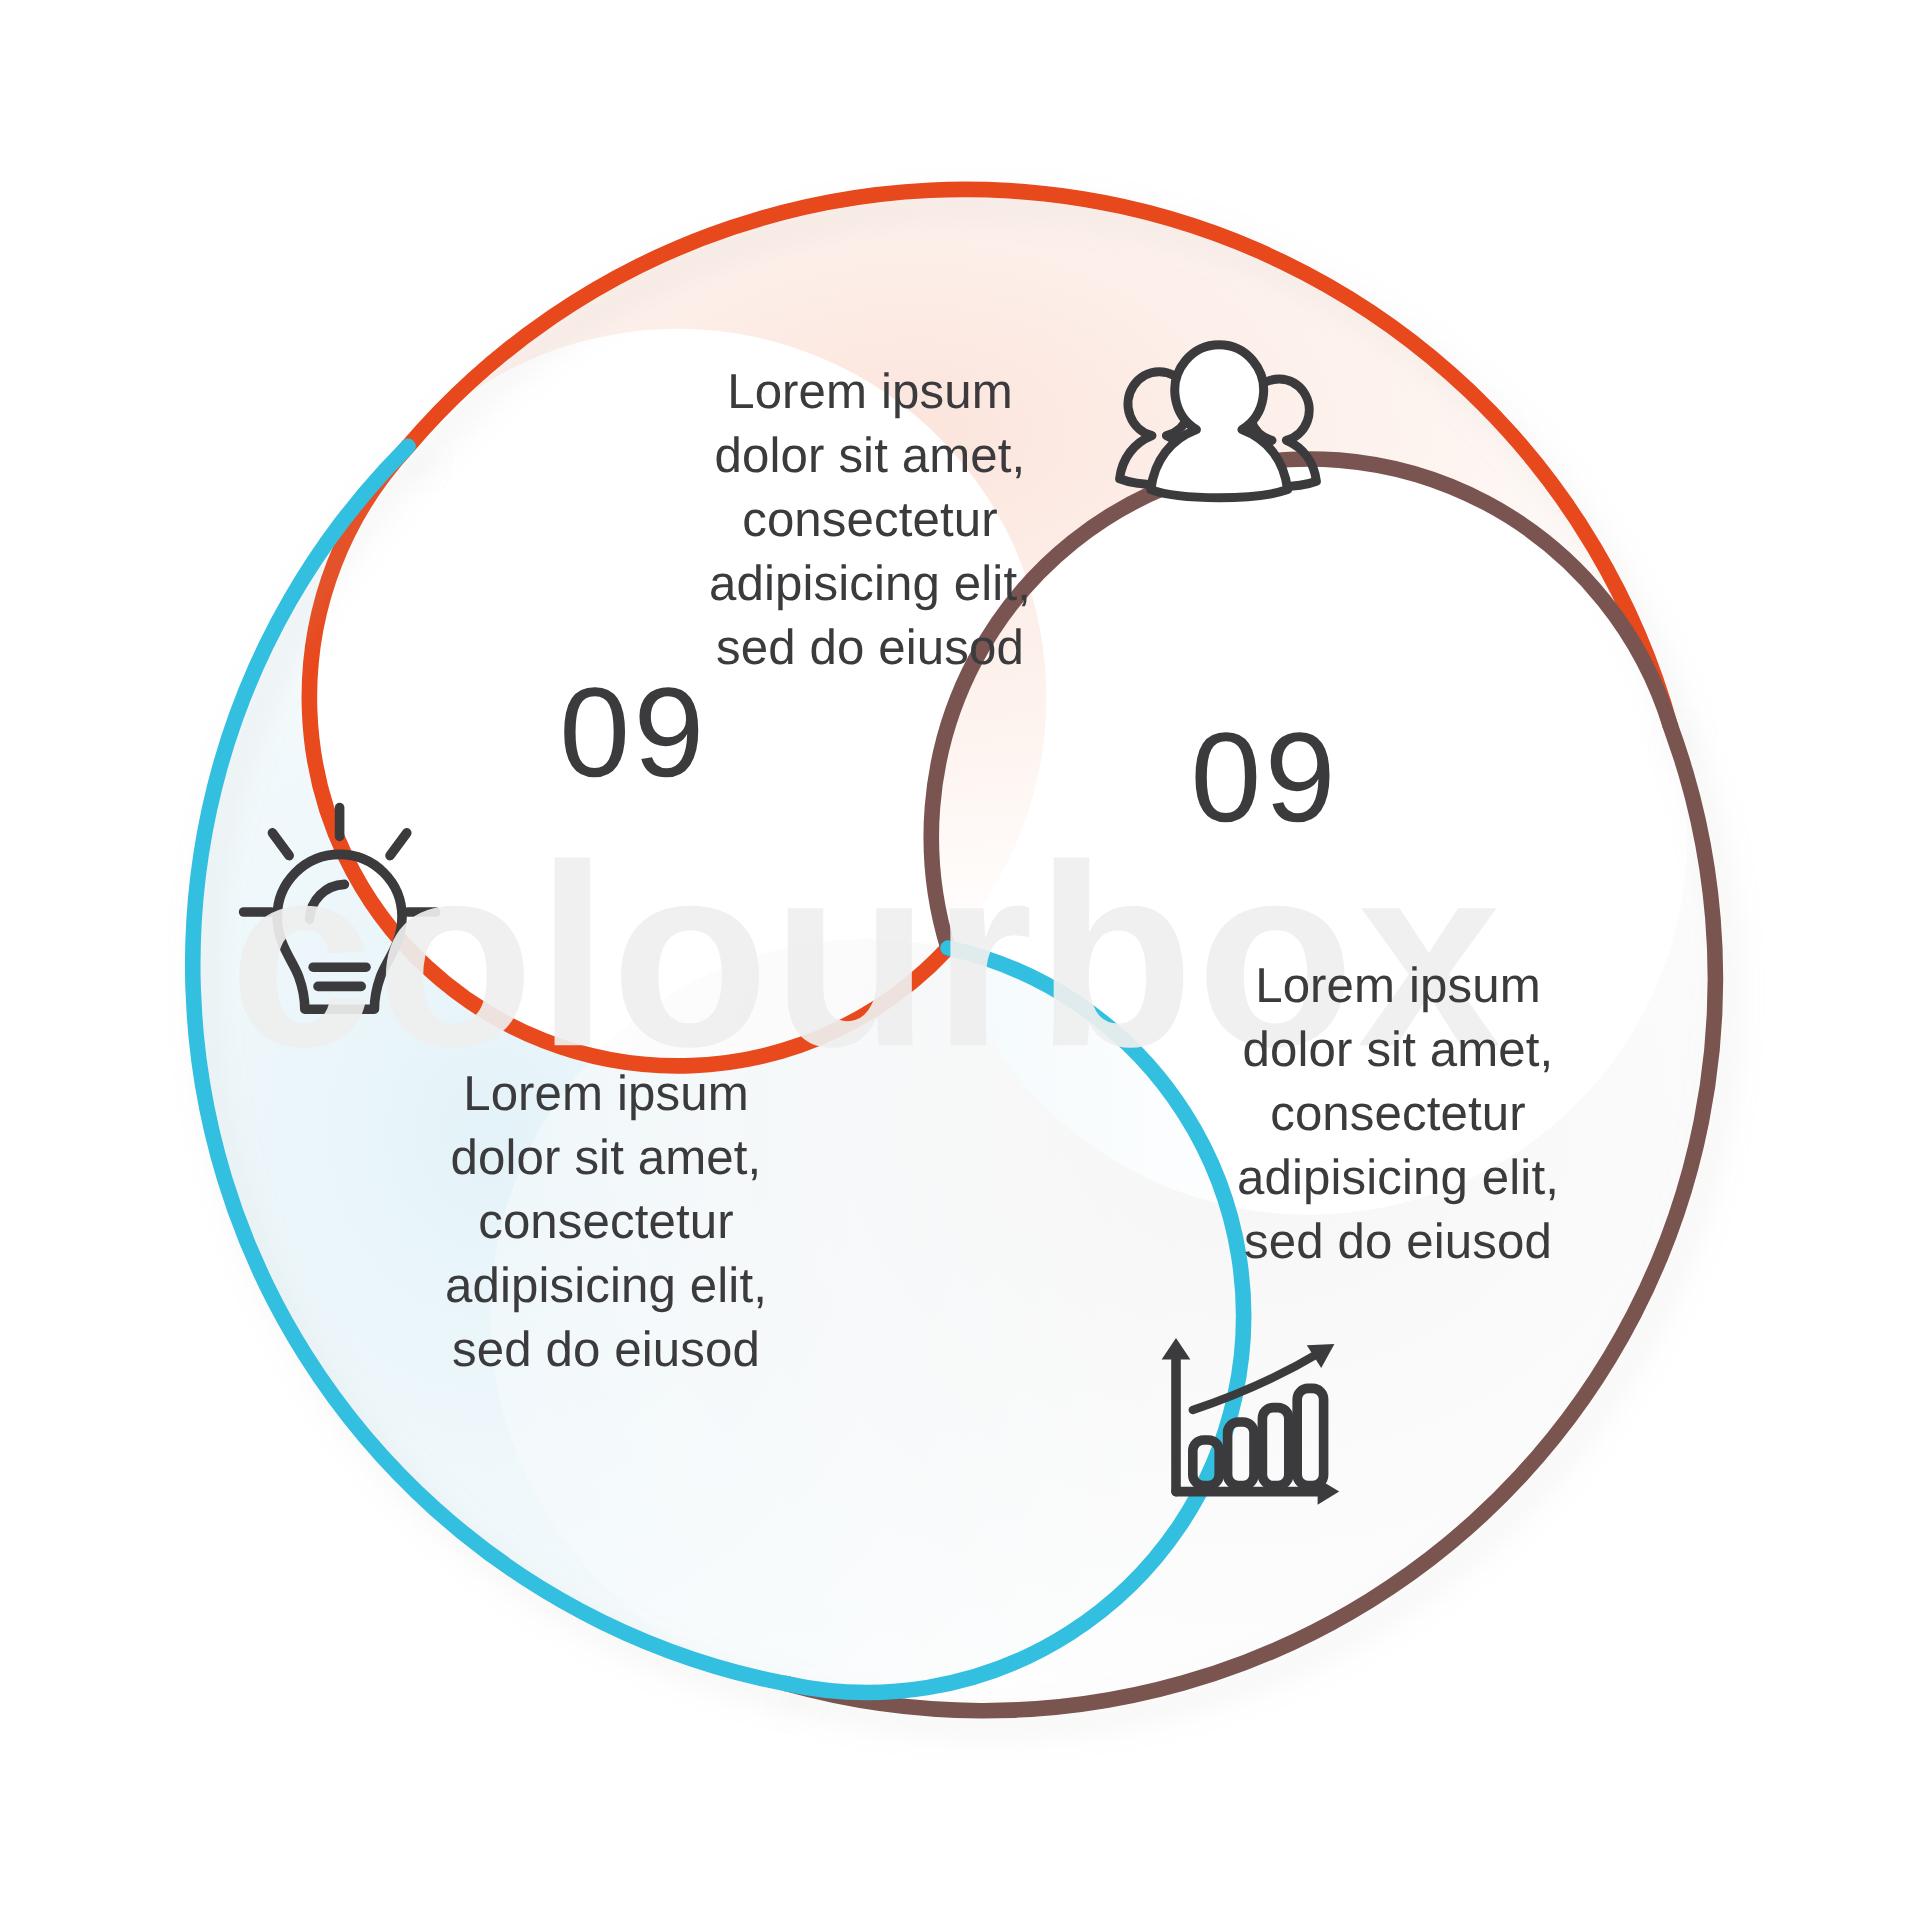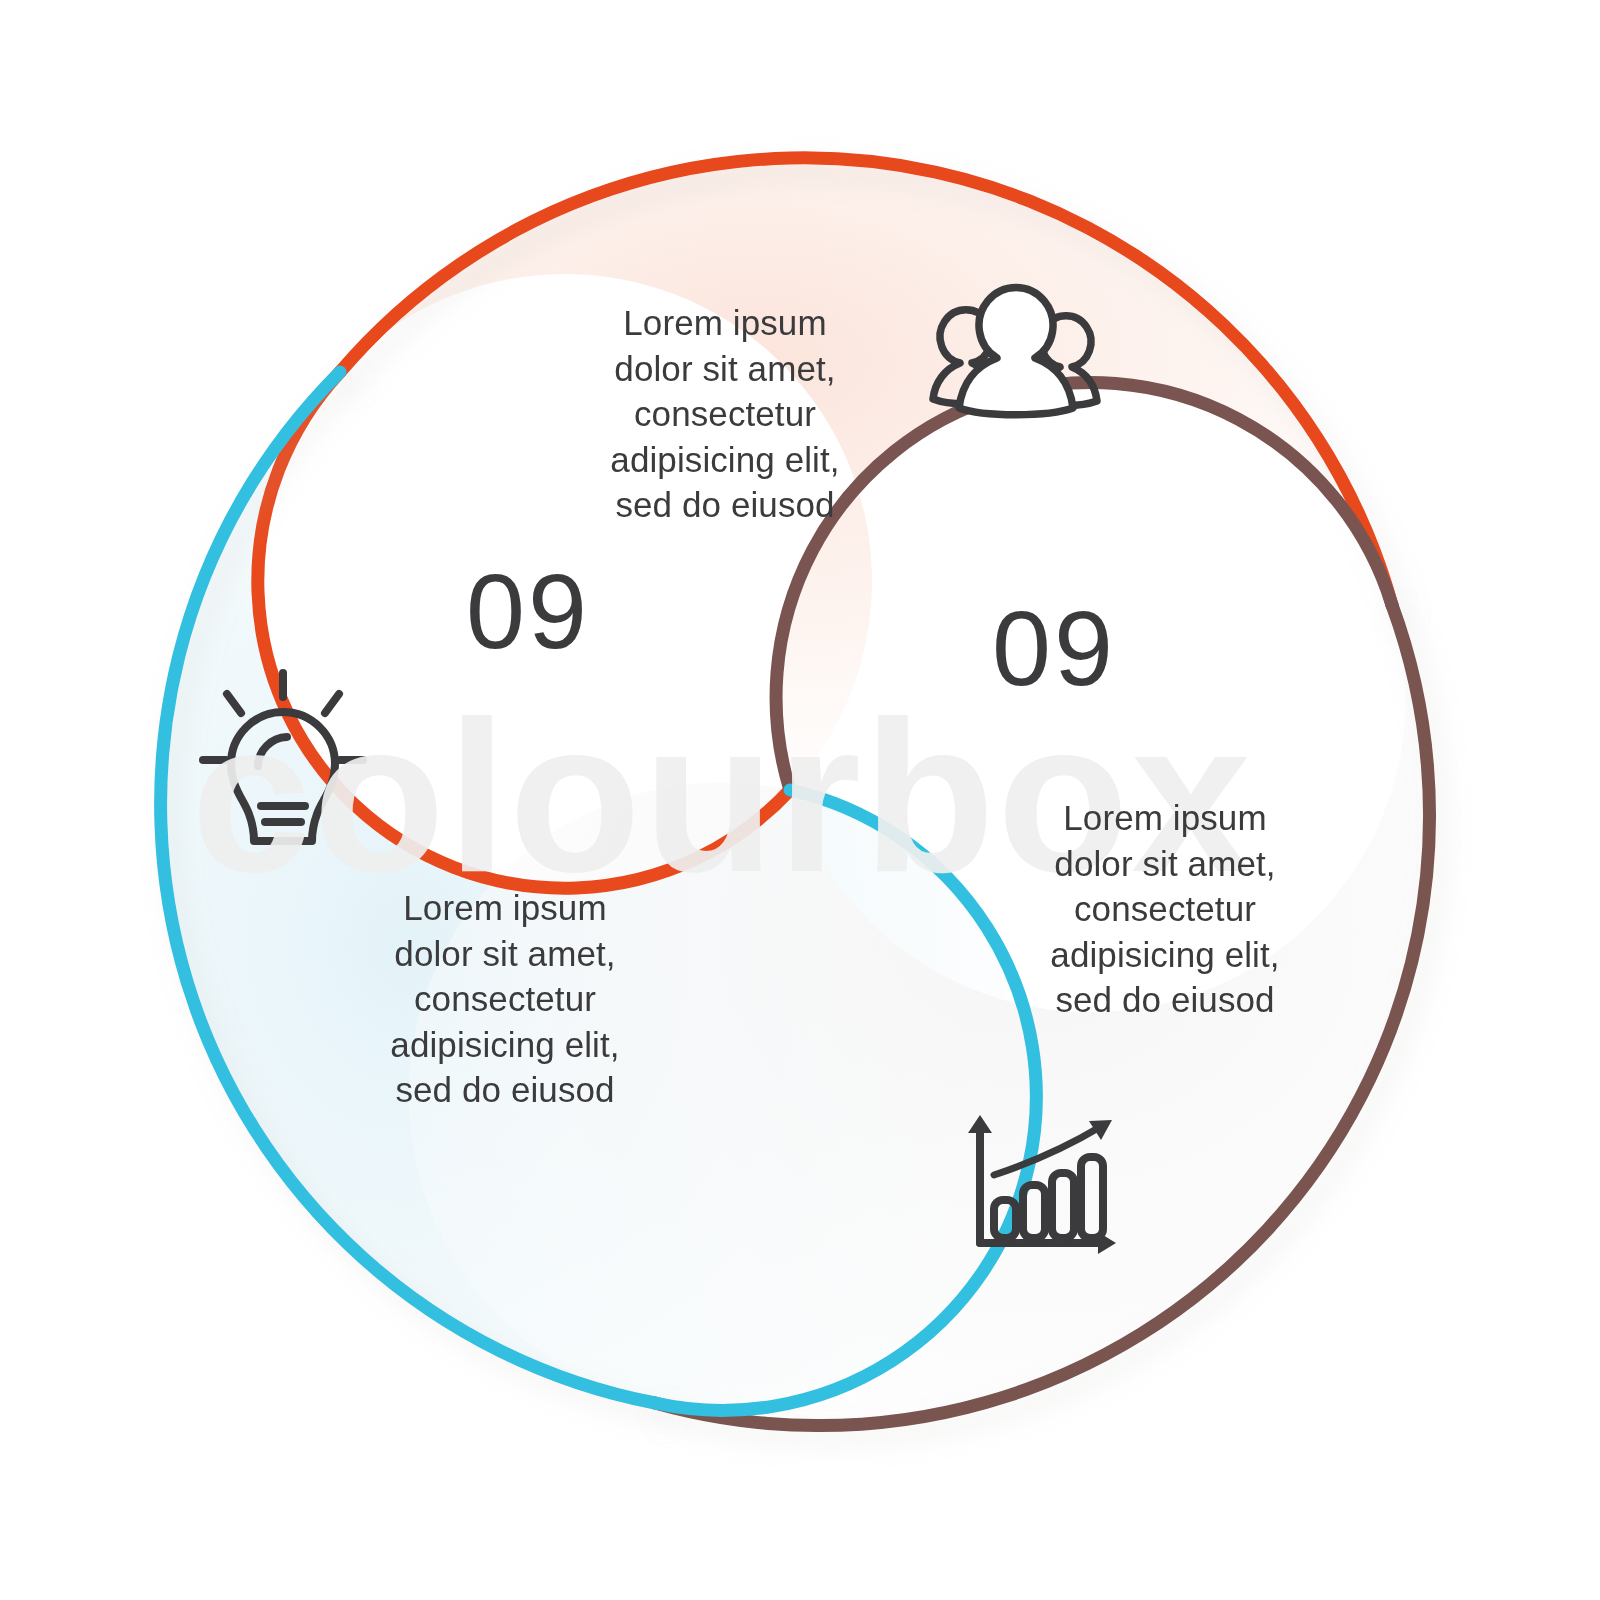--- a/index.html
+++ b/index.html
@@ -24,21 +24,21 @@
     left: 0;
     top: 0;
     width: 1600px;
     height: 1600px;
   }
   .txt-block {
     position: absolute;
     text-align: center;
     color: #3b3b3d;
     font-family: "Liberation Sans", sans-serif;
-    font-size: 35px;
+    font-size: 41px;
     line-height: 1.30;
     letter-spacing: 0.1px;
     white-space: pre-line;
     font-weight: 400;
   }
   #text-01 { left: 565px; top: 300px; width: 320px; }
   #text-02 { left: 1005px; top: 795px; width: 320px; }
   #text-03 { left: 345px; top: 885px; width: 320px; }
 
   .num {

